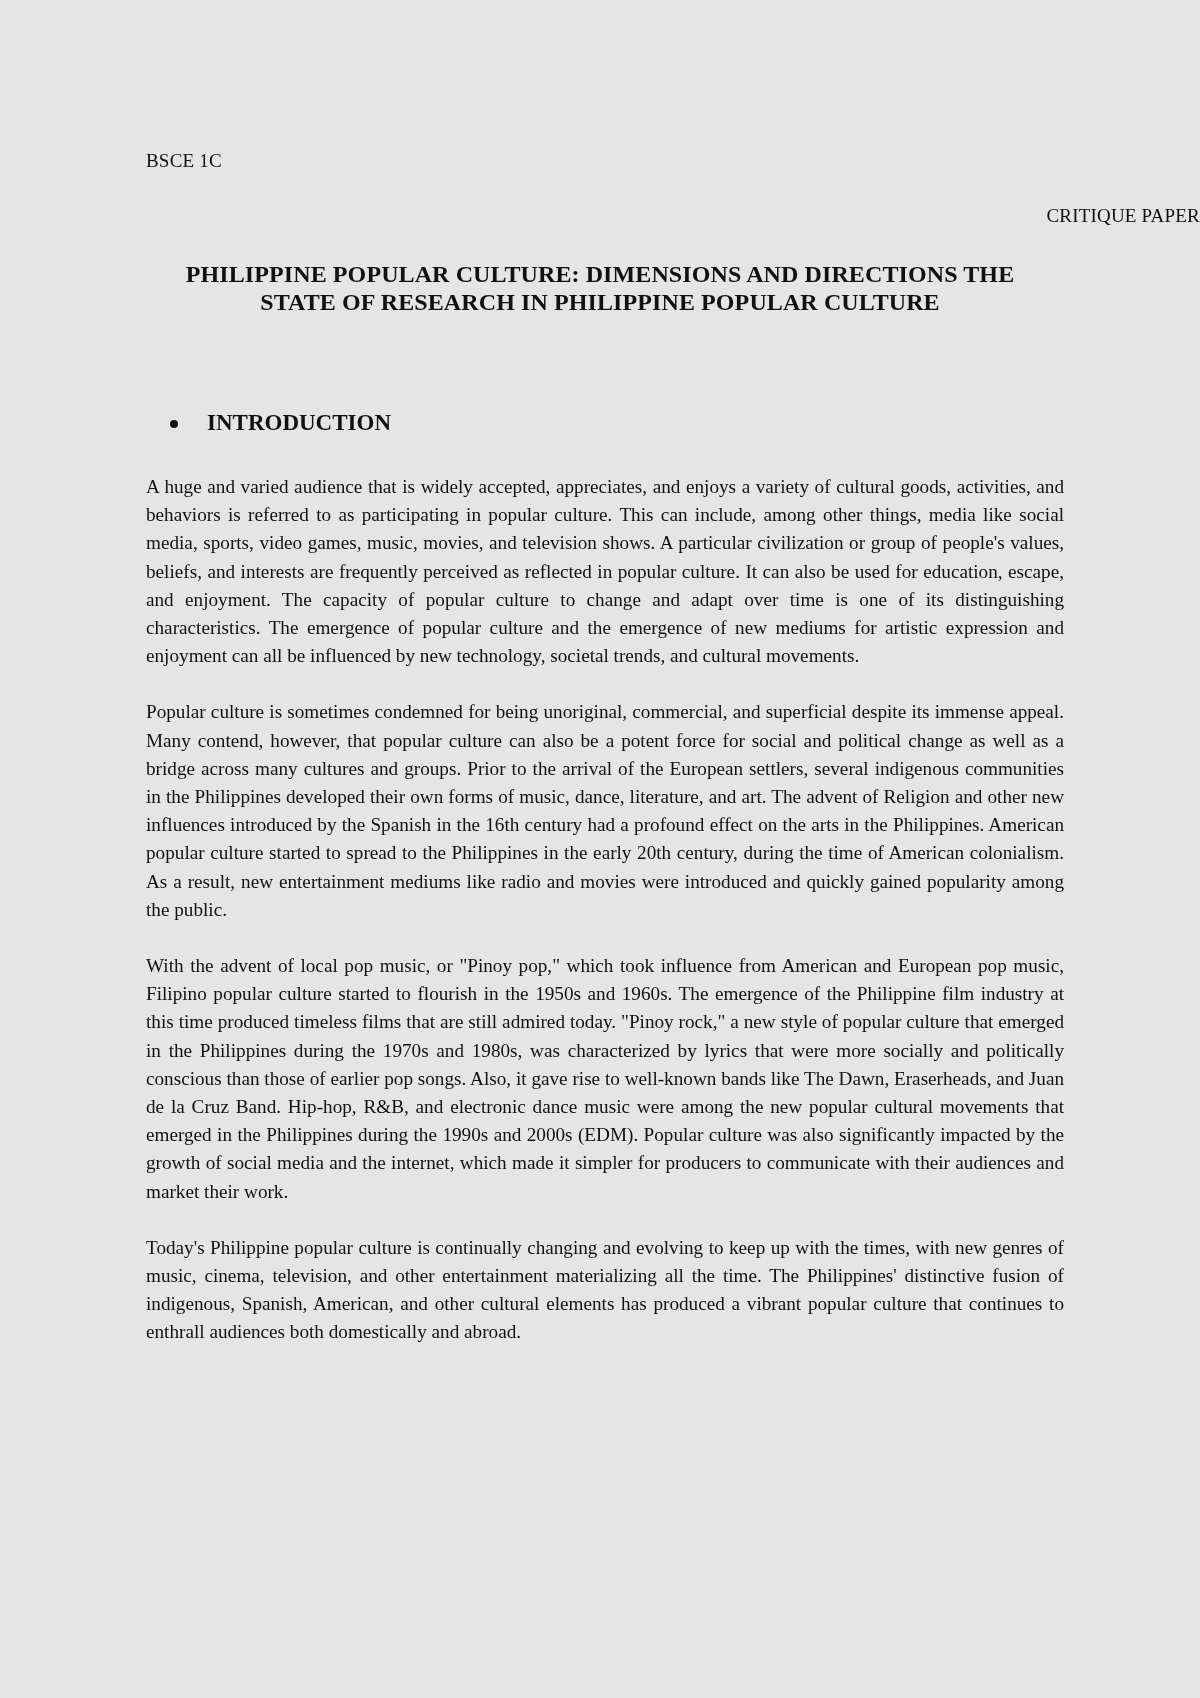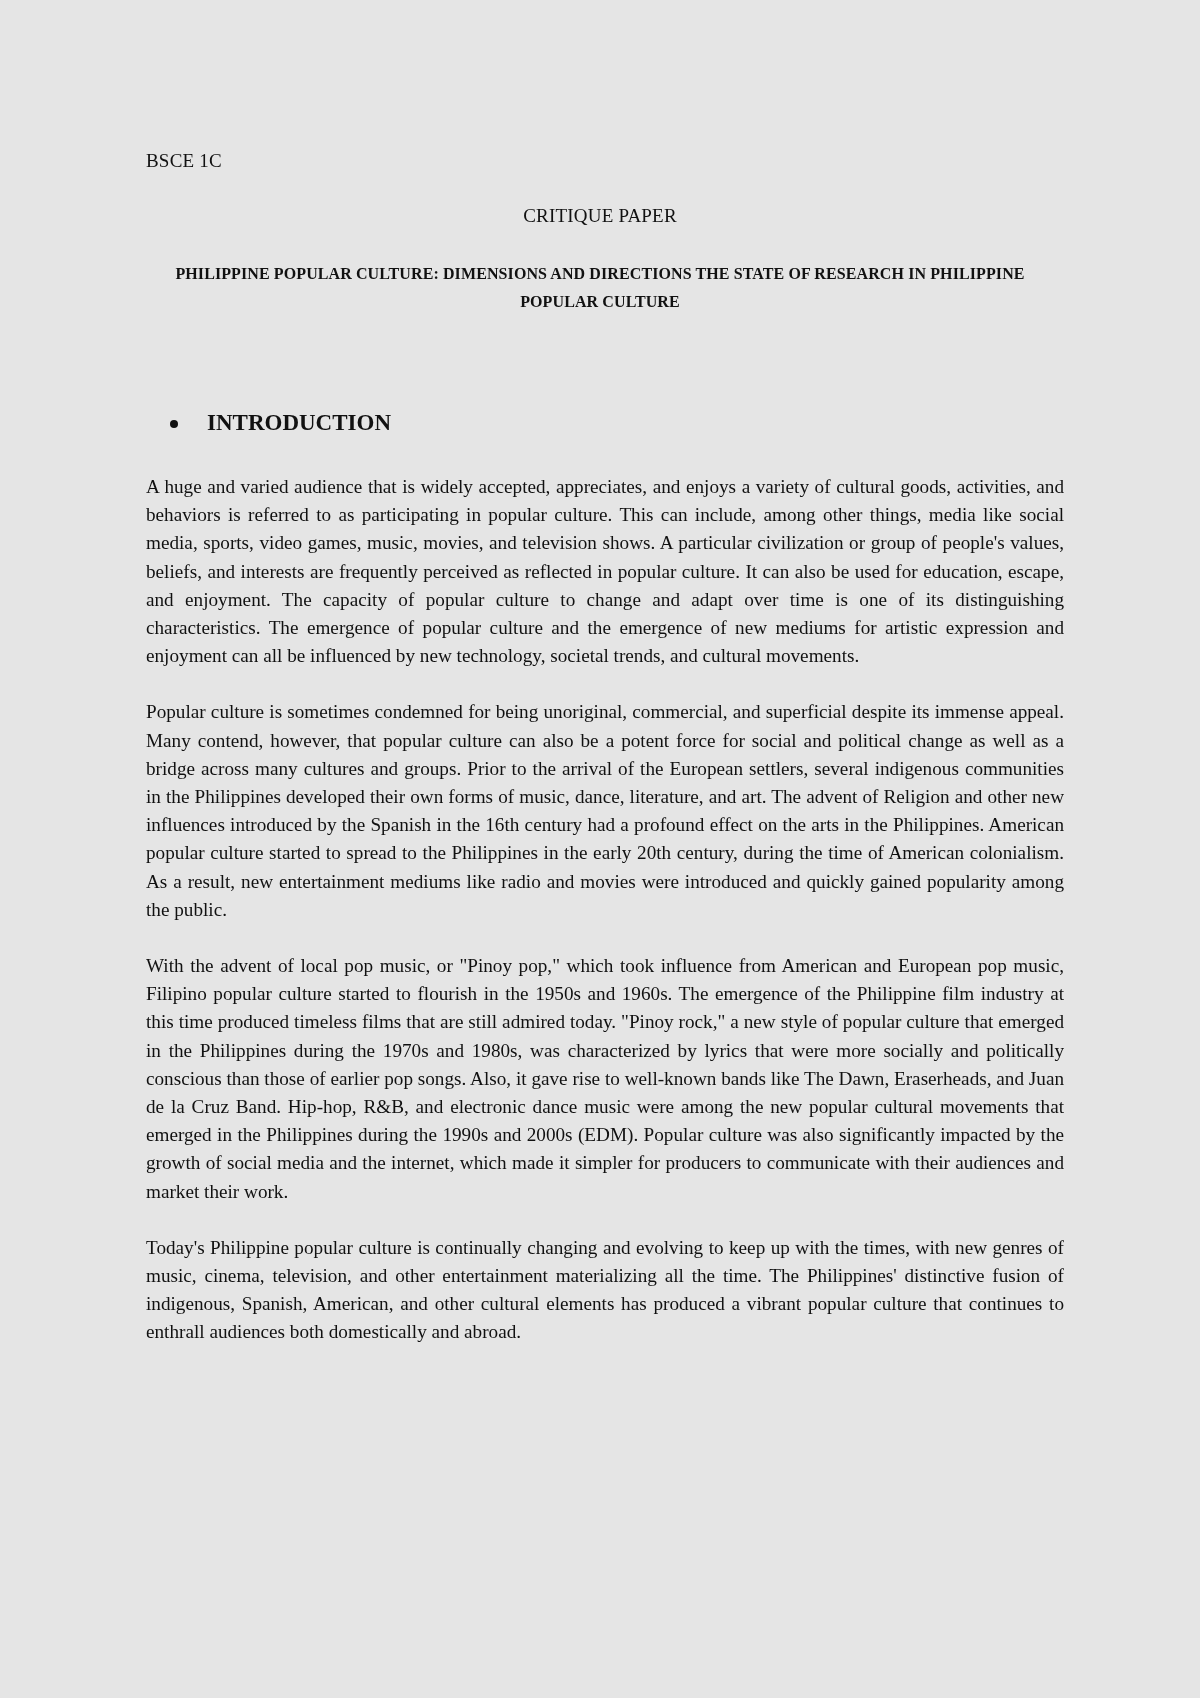--- a/index.html
+++ b/index.html
@@ -29,31 +29,31 @@
       top: 150px;
       font-size: 19px;
       font-weight: normal;
       letter-spacing: 0.2px;
     }
     .doc-type {
       position: absolute;
       left: 0;
       width: 1200px;
       top: 205px;
-      text-align: center;
+      text-align: right;
       font-size: 19px;
       letter-spacing: 0.2px;
     }
     .doc-title {
       position: absolute;
       left: 146px;
       width: 908px;
       top: 260px;
       text-align: center;
-      font-size: 16px;
+      font-size: 24px;
       font-weight: bold;
       line-height: 28px;
       letter-spacing: 0.1px;
     }
     .section-heading {
       position: absolute;
       left: 170px;
       top: 410px;
       display: flex;
       align-items: center;

